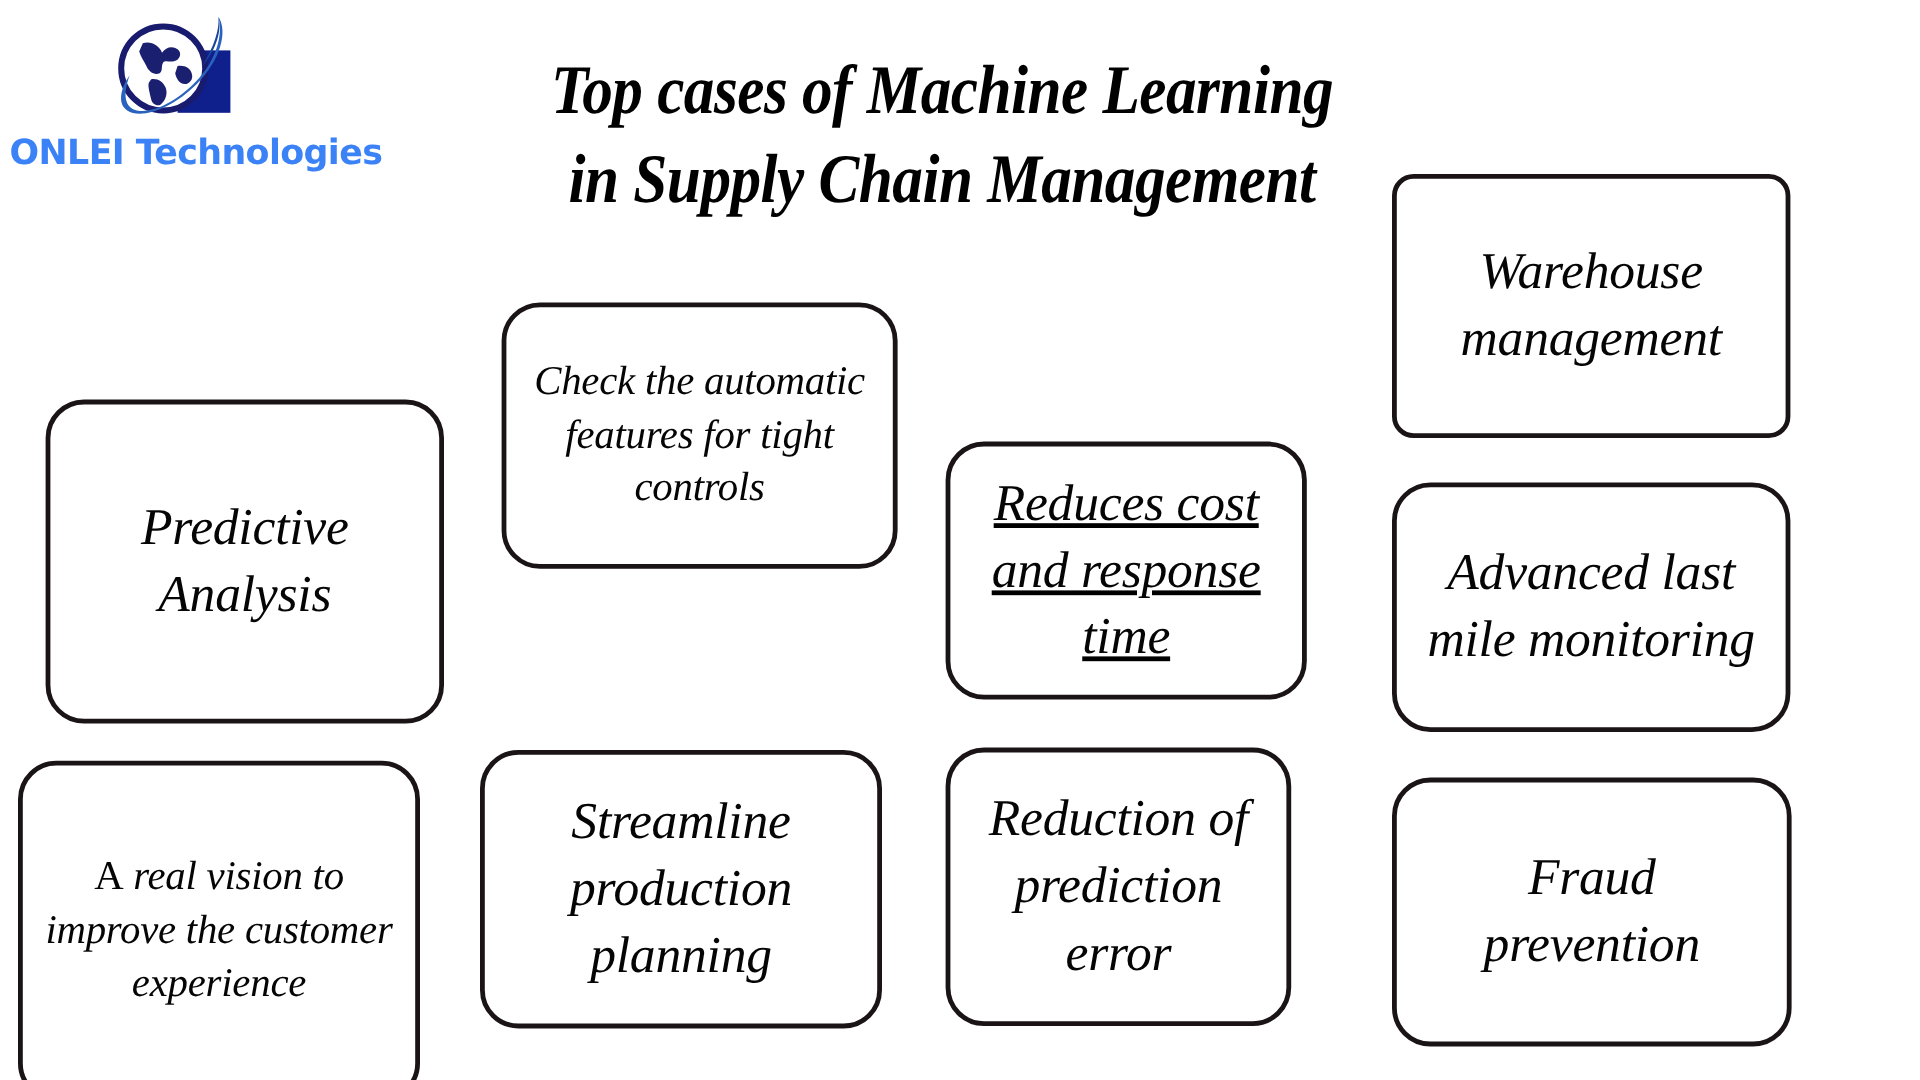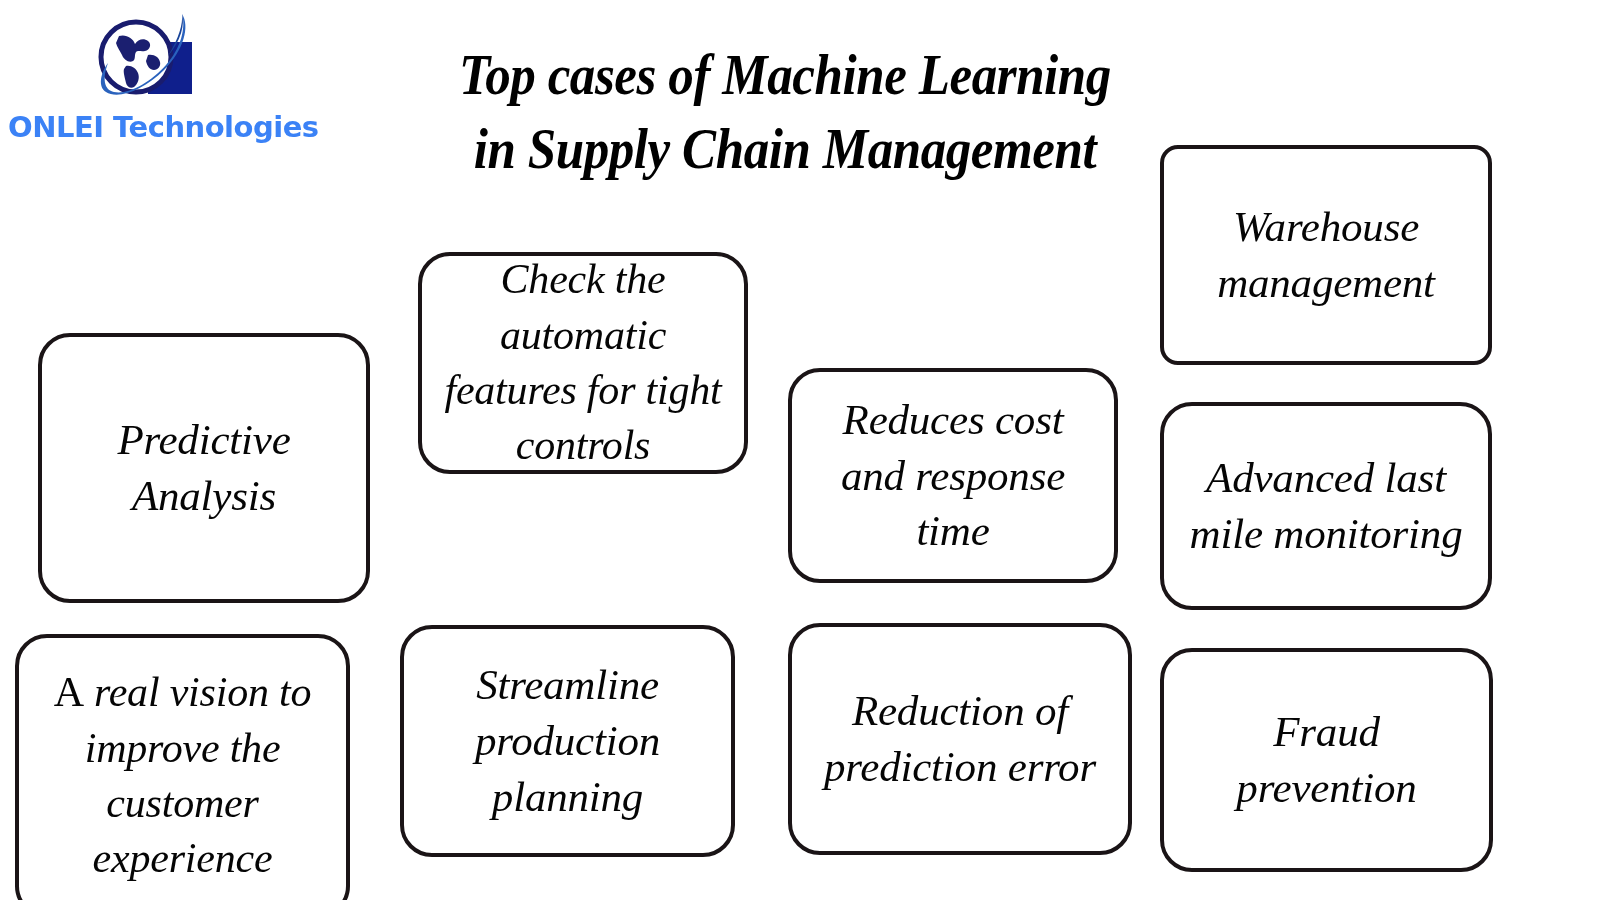--- a/index.html
+++ b/index.html
@@ -81,21 +81,21 @@
     width: 100%;
     text-align: center;
     font-family: "Liberation Serif", "DejaVu Serif", serif;
     font-style: italic;
     font-weight: 400;
     color: #050505;
     line-height: 1.30;
     font-size: 43px;
     letter-spacing: -0.2px;
   }
-  .card-label.sm { font-size: 42px; line-height: 1.32; }
+  .card-label.sm { font-size: 34px; line-height: 1.32; }
   .card-label .lead-upright { font-style: normal; }
 </style>
 </head>
 <body>
 
 <div id="slide">
 
   <div class="logo-block">
     <div class="logo-mark">
       <svg viewBox="0 0 112 104" width="112" height="104" aria-hidden="true">
@@ -125,41 +125,41 @@
   </div>
 
   <div class="card" style="left:38px; top:333px; width:332px; height:270px;">
     <span class="card-label">Predictive Analysis</span>
   </div>
 
   <div class="card" style="left:418px; top:252px; width:330px; height:222px;">
     <span class="card-label sm">Check the automatic features for tight controls</span>
   </div>
 
-  <div class="card" style="left:788px; top:368px; width:330px; height:215px;">
+  <div class="card" style="left:788px; top:368px; width:301px; height:215px;text-decoration:underline;">
     <span class="card-label">Reduces cost and response time</span>
   </div>
 
   <div class="card" style="left:1160px; top:145px; width:332px; height:220px;border-radius:18px;">
     <span class="card-label">Warehouse management</span>
   </div>
 
   <div class="card" style="left:1160px; top:402px; width:332px; height:208px;">
     <span class="card-label">Advanced last mile monitoring</span>
   </div>
 
   <div class="card" style="left:15px; top:634px; width:335px; height:284px;">
     <span class="card-label sm"><span class="lead-upright">A</span><span> real vision to improve the customer experience</span></span>
   </div>
 
   <div class="card" style="left:400px; top:625px; width:335px; height:232px;">
     <span class="card-label">Streamline production planning</span>
   </div>
 
-  <div class="card" style="left:788px; top:623px; width:344px; height:232px;">
+  <div class="card" style="left:788px; top:623px; width:288px; height:232px;">
     <span class="card-label">Reduction of prediction error</span>
   </div>
 
   <div class="card" style="left:1160px; top:648px; width:333px; height:224px;">
     <span class="card-label">Fraud prevention</span>
   </div>
 
 </div>
 
 </body></html>

